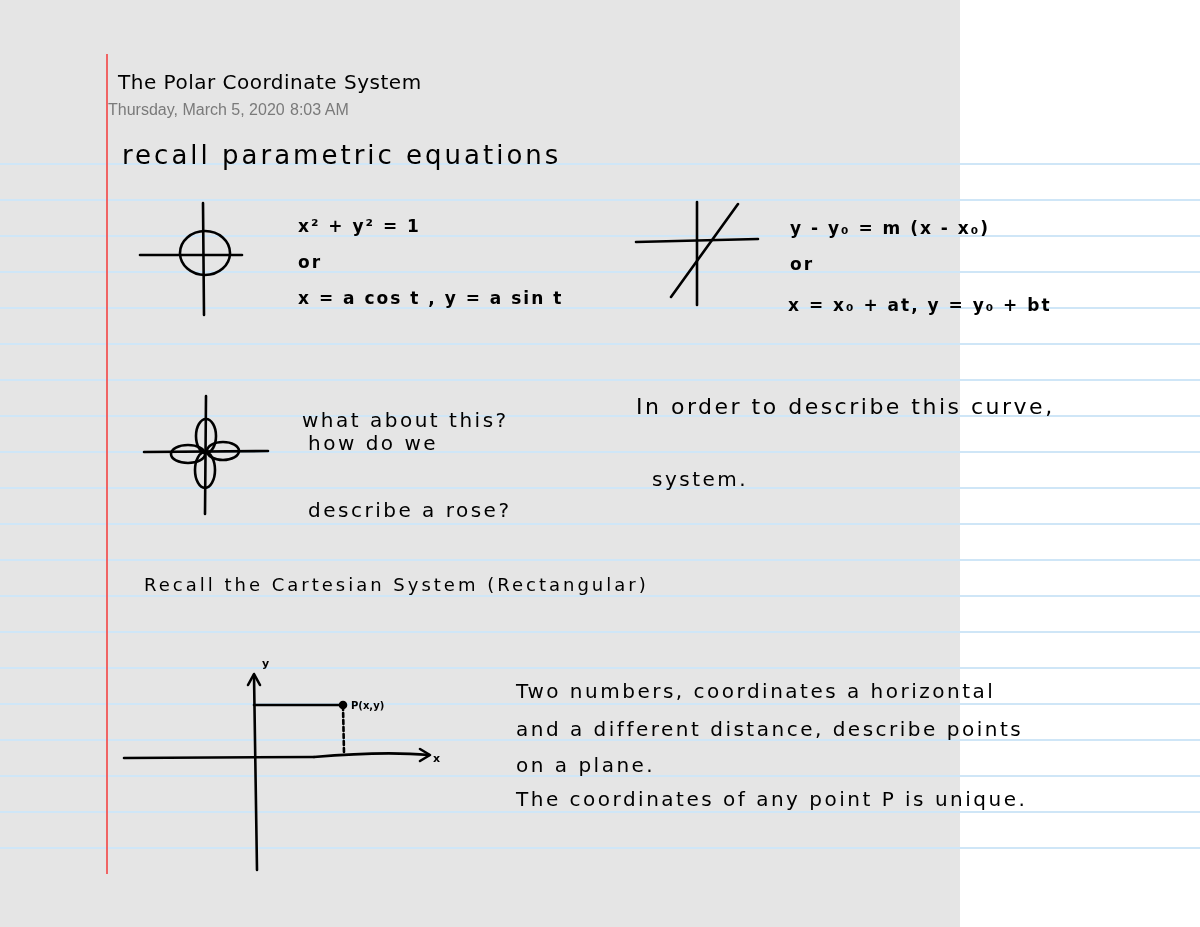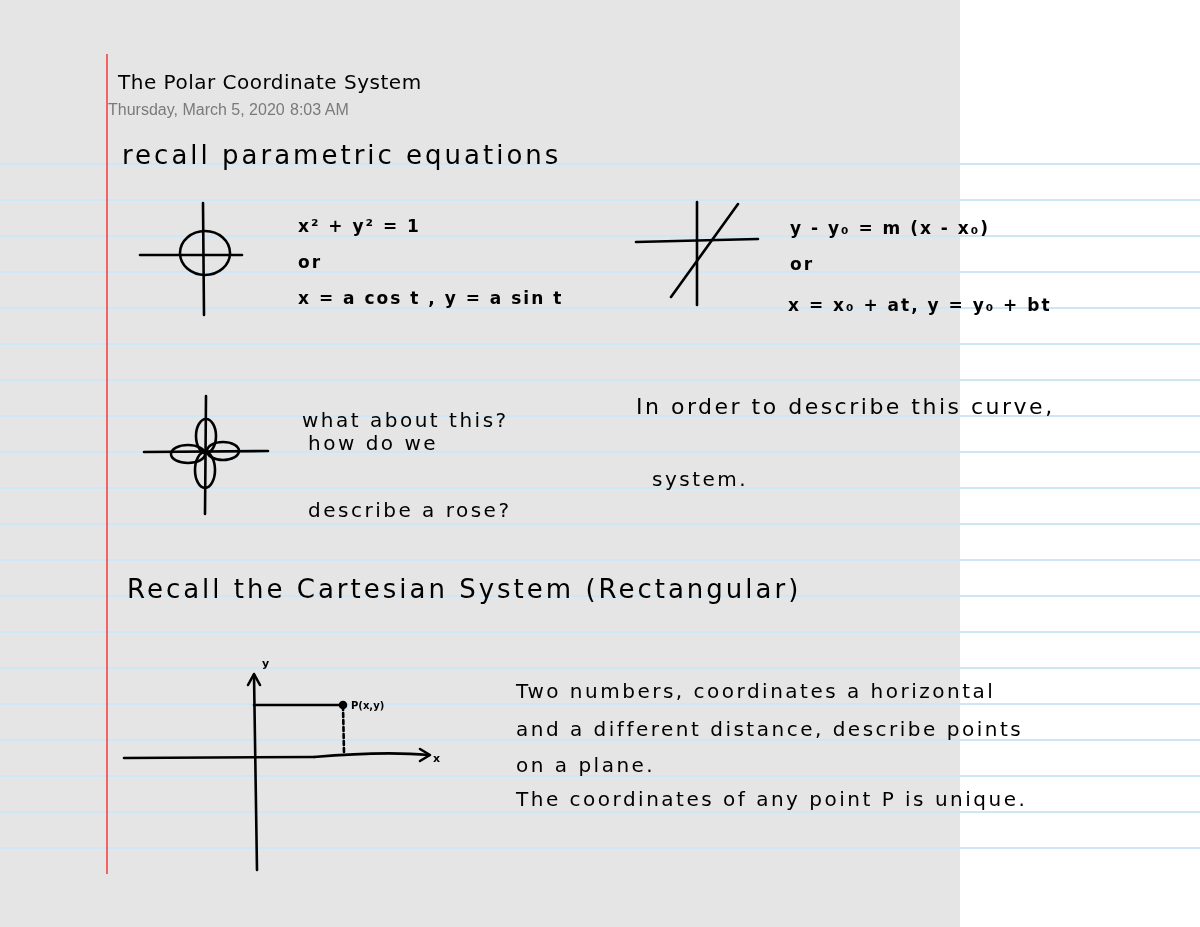--- a/index.html
+++ b/index.html
@@ -79,21 +79,21 @@
     <ellipse cx="44" cy="58" rx="17" ry="9"></ellipse>
     <ellipse cx="79" cy="55" rx="16" ry="9"></ellipse>
   </svg>
   <div class="hw note" style="left:302px; top:408px;">what about this?</div>
   <div class="hw note" style="left:308px; top:431px;">how do we</div>
   <div class="hw note" style="left:308px; top:466px;margin-top:32px;">describe a rose?</div>
 
   <div class="hw note" style="left:636px; top:394px; font-size:22px;">In order to describe this curve,</div>
   <div class="hw note" style="left:652px; top:467px;">system.</div>
 
-  <div class="hw h1" style="left:127px; top:574px; font-size:26px;text-align:right;">Recall the Cartesian System (Rectangular)</div>
+  <div class="hw h1" style="left:144px; top:574px; font-size:18px;text-align:right;">Recall the Cartesian System (Rectangular)</div>
 
   <svg class="sk" style="left:124px; top:655px;" width="330" height="220">
     <line x1="0" y1="103" x2="190" y2="102"></line>
     <path d="M190 102 Q260 96 305 100"></path>
     <path d="M296 94 L306 100 L296 106"></path>
     <line x1="130" y1="20" x2="133" y2="215"></line>
     <path d="M124 30 L130 19 L136 30"></path>
     <line x1="130" y1="50" x2="218" y2="50"></line>
     <line x1="219" y1="51" x2="220" y2="98" stroke-dasharray="4 3"></line>
     <circle cx="219" cy="50" r="3" style="fill:#000"></circle>

